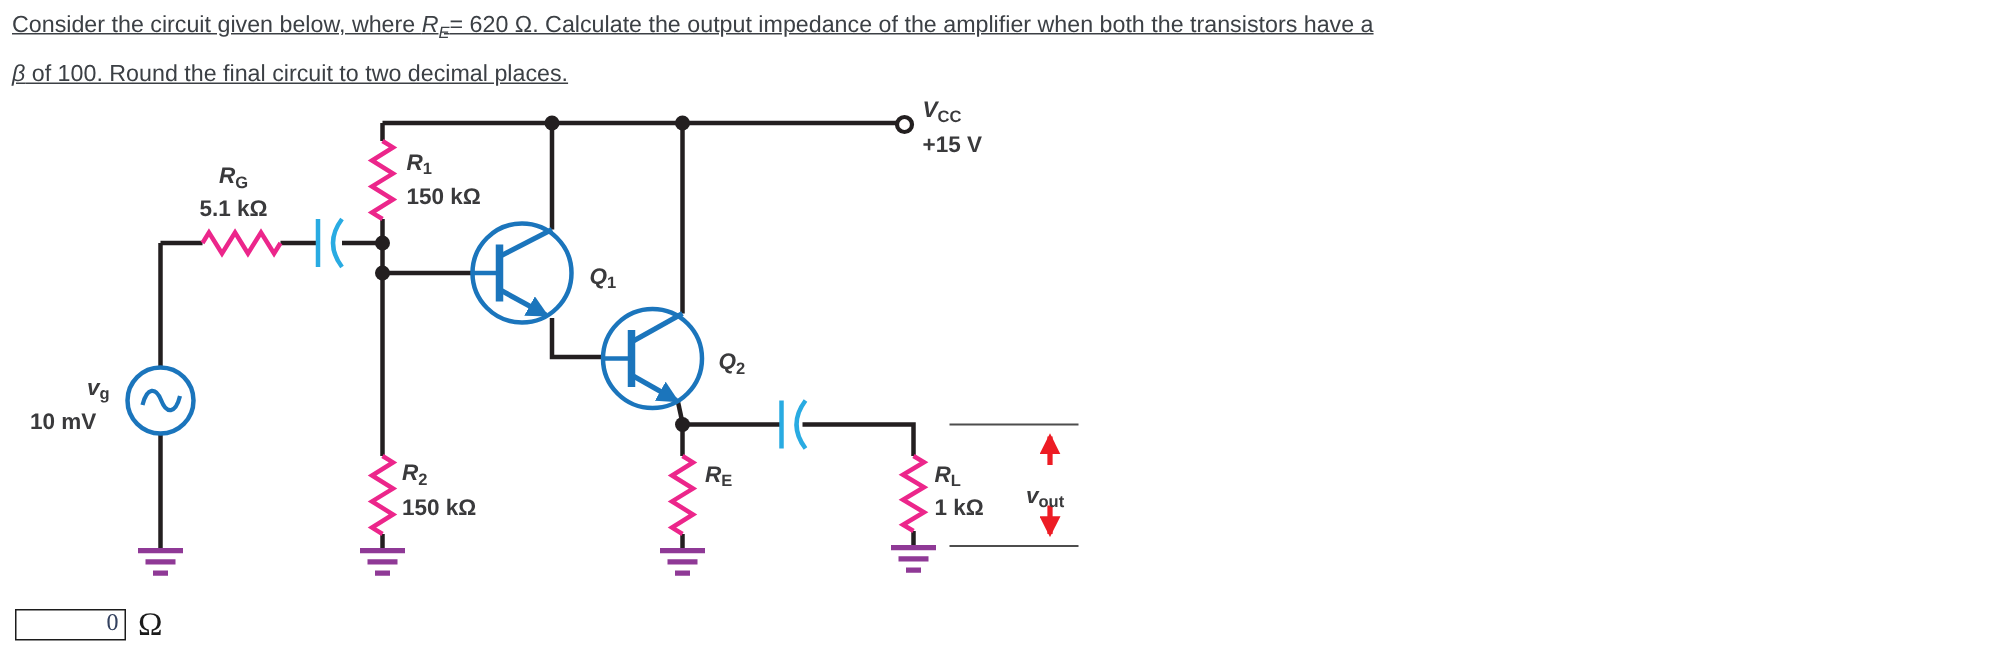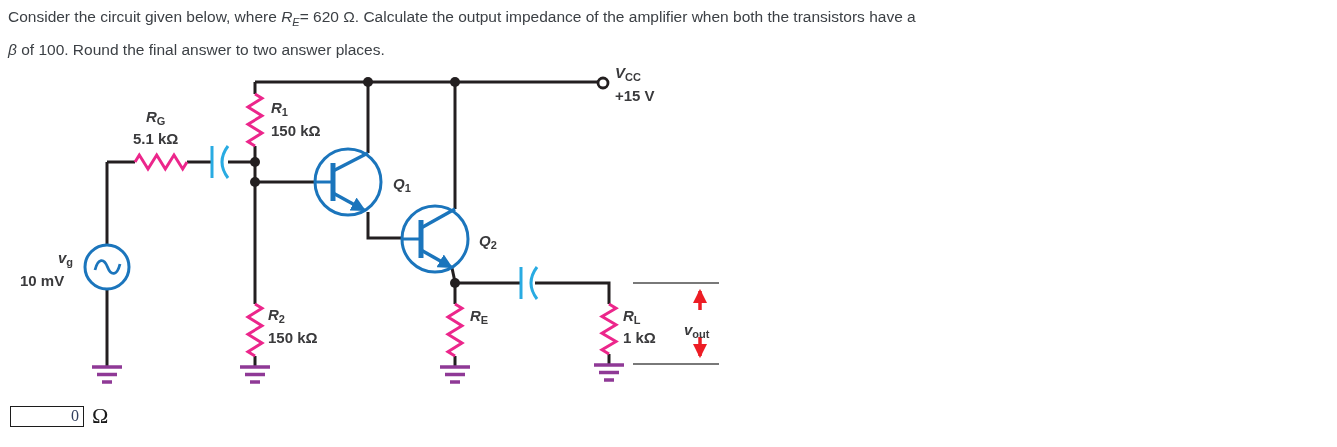--- a/index.html
+++ b/index.html
@@ -10,20 +10,21 @@
     overflow: hidden;
     font-family: "Liberation Sans", sans-serif;
   }
   .question {
     position: absolute;
     left: 8px; top: 3px;
     width: 1250px;
     font-size: 15.5px;
     line-height: 27px;
     color: #3c4045;
+    text-decoration: underline;
   }
   .question .sym { font-style: italic; }
   .question sub { font-size: 11px; }
   .circuit-svg {
     position: absolute;
     left: 0; top: 55px;
   }
   svg text {
     font-family: "Liberation Sans", sans-serif;
     font-weight: bold;
@@ -55,21 +56,21 @@
     color: #1a1a1a;
     margin-left: 8px;
     line-height: 22px;
   }
 </style>
 </head>
 <body>
 
 <div class="question">
   <div><span>Consider the circuit given below, where </span><span class="sym"><span>R</span><sub>E</sub></span><span>= 620 Ω. Calculate the output impedance of the amplifier when both the transistors have a</span></div>
-  <div><span class="sym">β</span><span> of 100. Round the final answer to two answer places.</span></div>
+  <div><span class="sym">β</span><span> of 100. Round the final circuit to two decimal places.</span></div>
 </div>
 
 <svg class="circuit-svg" width="780" height="350" viewBox="0 55 780 350">
   <defs>
     <marker id="arrB" viewBox="0 0 10 10" refX="8.5" refY="5" markerWidth="4.2" markerHeight="4.2" orient="auto">
       <path d="M0 0 L10 5 L0 10 z" fill="#1b75bc"></path>
     </marker>
     <marker id="arrR" viewBox="0 0 10 10" refX="8.5" refY="5" markerWidth="4" markerHeight="4" orient="auto">
       <path d="M0 0 L10 5 L0 10 z" fill="#ed1c24"></path>
     </marker>

